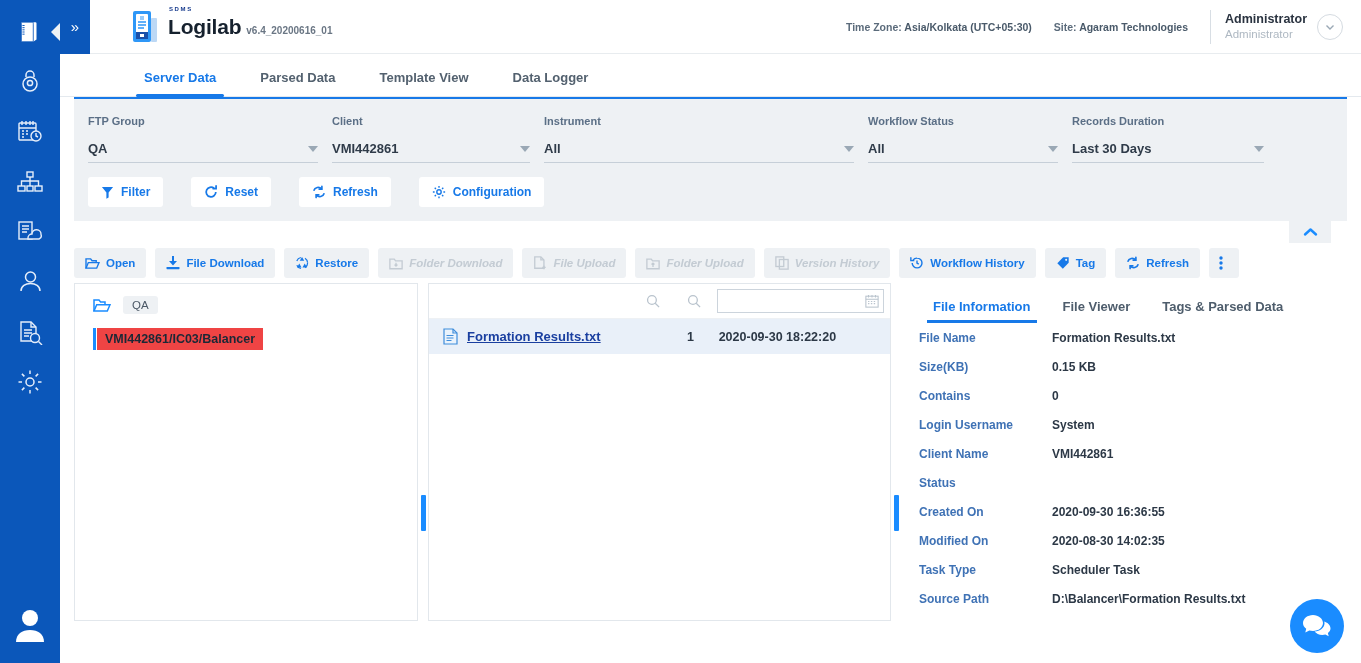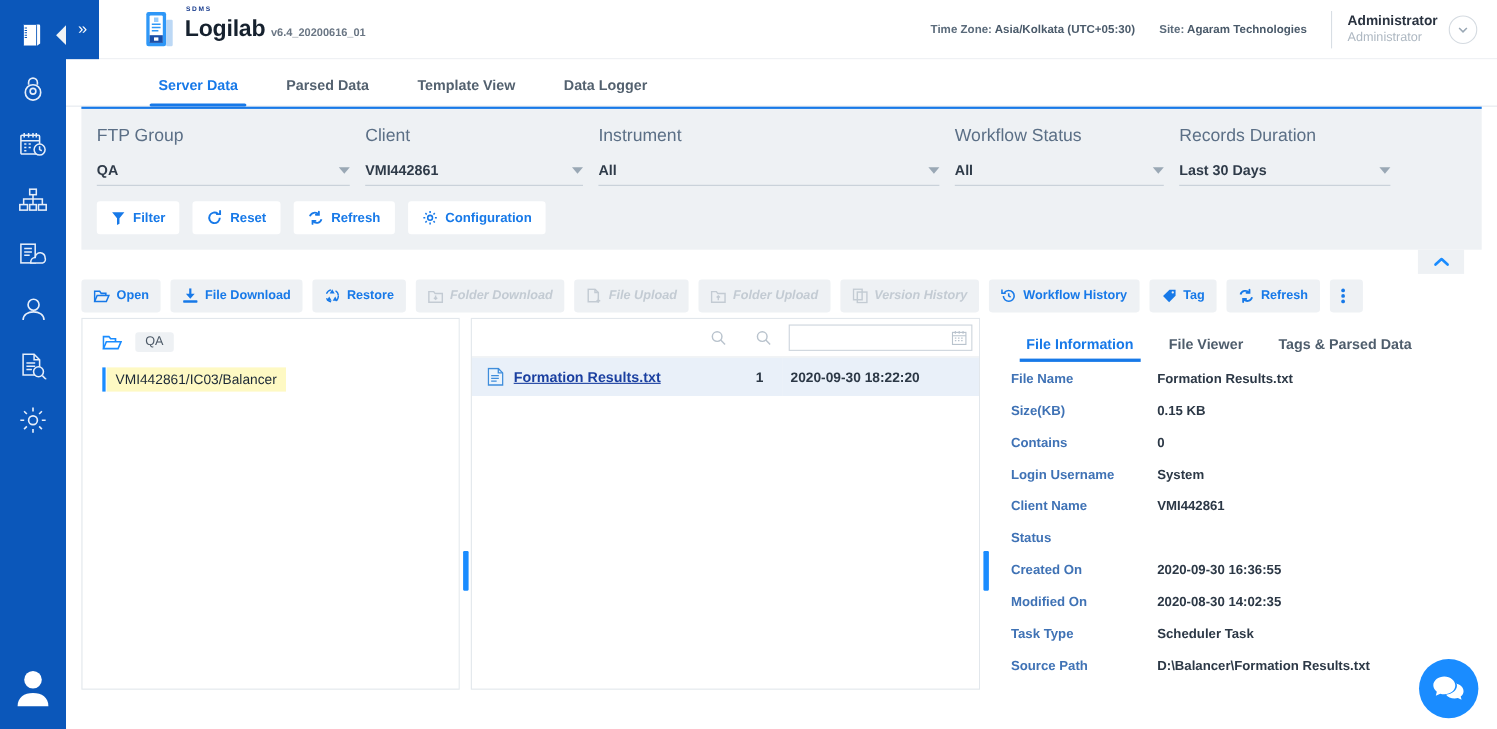--- a/index.html
+++ b/index.html
@@ -94,36 +94,36 @@
   }
 
   
   .filterwrap { padding: 0 14px; background: #fff; }
   .filter-panel {
     background: #eef1f4; border-top: 2px solid #1779e8;
     padding: 16px 0 10px 0; position: relative;
   }
   .filter-row { display: flex; padding: 0 14px; }
   .f-field { position: relative; margin-right: 14px; }
-  .f-label { font-size: 16px; color: #5b6f86; font-weight: normal; margin-bottom: 14px; }
+  .f-label { font-size: 11px; color: #5b6f86; font-weight: bold; margin-bottom: 14px; }
   .f-select {
     border-bottom: 1px solid #c6cfd8; padding-bottom: 6px;
     display: flex; align-items: flex-end; justify-content: space-between;
     cursor: pointer;
   }
   .f-value { font-size: 13px; font-weight: bold; color: #2f3b49; }
   .caret-dn {
     width: 0; height: 0; border-left: 5px solid transparent;
     border-right: 5px solid transparent; border-top: 6px solid #9aa8b5;
     margin-bottom: 4px;
   }
   .btn-row { display: flex; padding: 14px 14px 4px 14px; }
   .sbtn {
     background: #fff; border: none; border-radius: 3px; height: 30px;
-    display: flex; align-items: center; padding: 0 13px; margin-right: 12px;
+    display: flex; align-items: center; padding: 0 13px; margin-right: 28px;
     font-size: 12px; font-weight: bold; color: #1779e8; cursor: pointer;
     font-family: "Liberation Sans", sans-serif;
   }
   .sbtn svg { margin-right: 7px; }
 
   
   .chev-strip {
     height: 22px; background: #fff; display: flex; justify-content: flex-end;
     padding-right: 30px; align-items: center;
   }
@@ -165,21 +165,21 @@
   }
   .tree-root .chip {
     background: #eef1f4; border-radius: 3px; padding: 3px 9px;
     font-size: 11.5px; color: #4b5866; margin-left: 12px;
   }
   .tree-item {
     margin: 14px 0 0 22px; font-size: 12.5px; color: #2c3846;
     padding: 4px 8px; display: inline-block; position: relative;
   }
   .tree-item.selected {
-    background: #fef9c3; font-weight: normal; color: #1b2836;
+    background: #ef4444; font-weight: bold; color: #1b2836;
   }
   .tree-item.selected::before {
     content: ""; position: absolute; left: -4px; top: 0; bottom: 0;
     width: 3px; background: #1a8cff;
   }
   .tree-row { display: block; }
 
   
   .tbl { width: 100%; border-collapse: collapse; }
   .tbl th {

